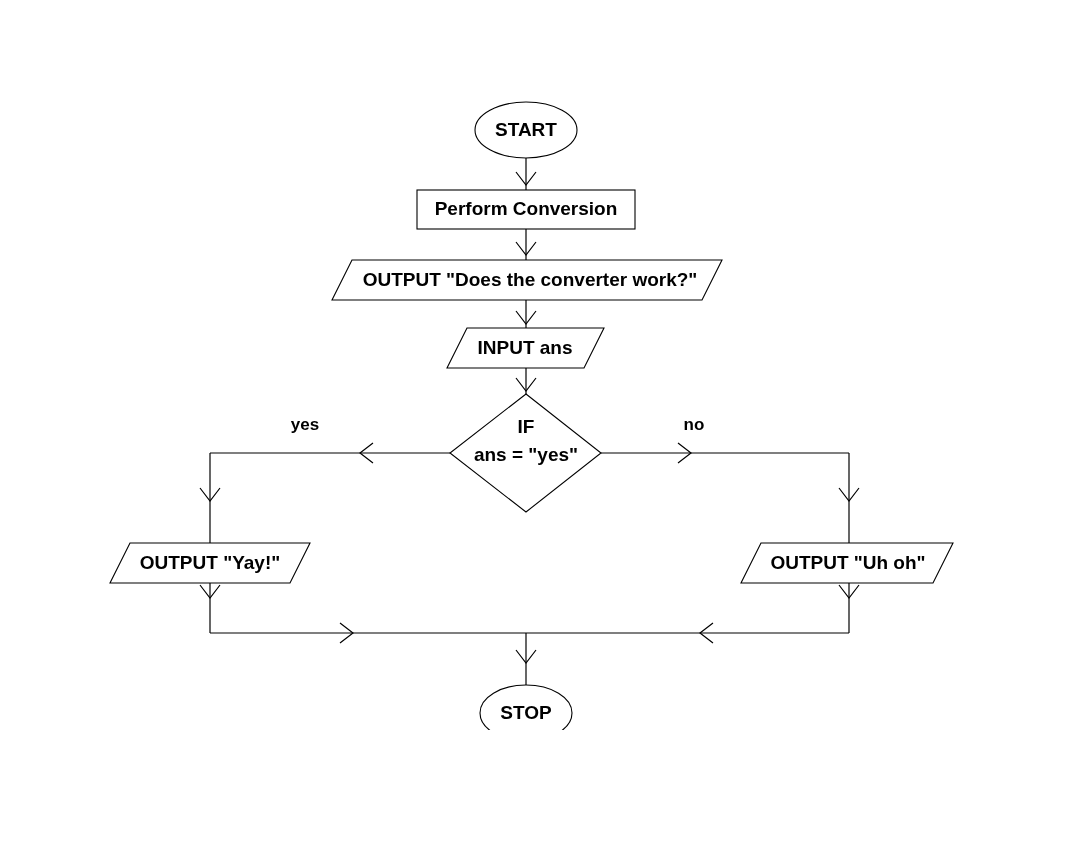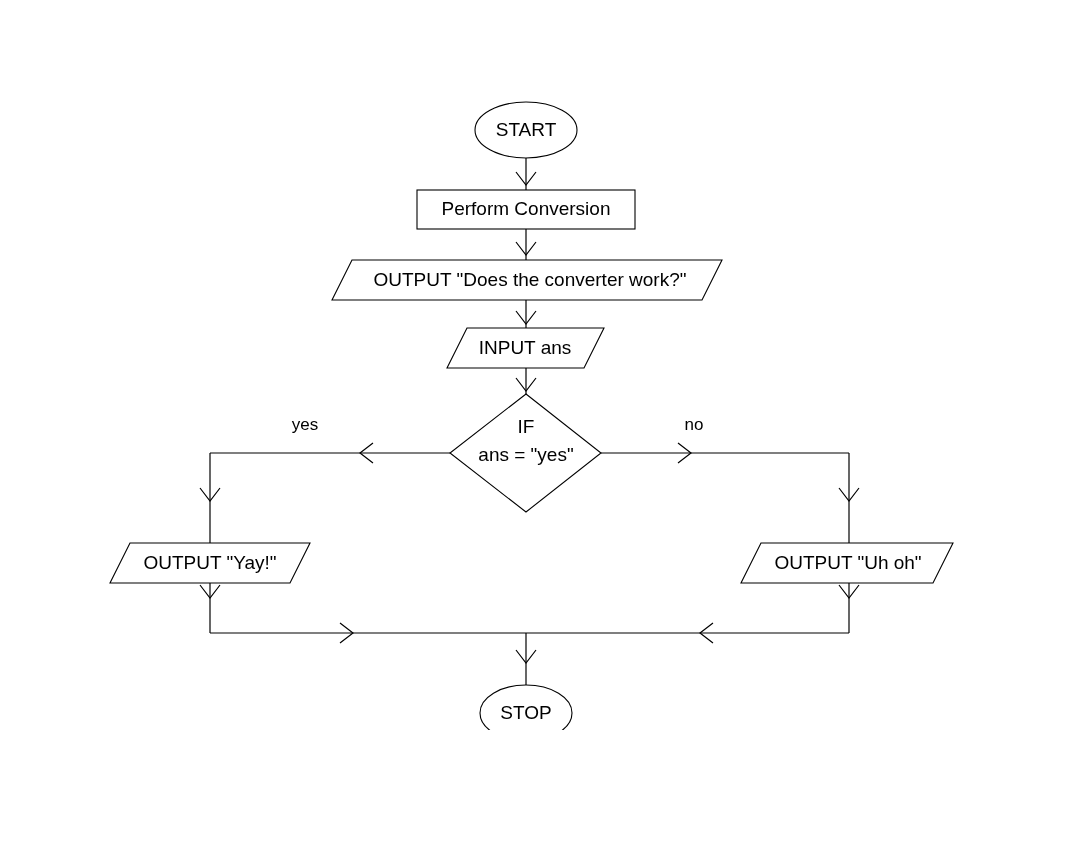--- a/index.html
+++ b/index.html
@@ -10,20 +10,21 @@
   }
   body {
     font-family: "Liberation Sans", sans-serif;
   }
   #canvas {
     position: relative;
     width: 1065px;
     height: 730px;
     background: #ffffff;
     overflow: hidden;
+    font-weight: bold;
   }
   #flow-svg {
     position: absolute;
     top: 0;
     left: 0;
     width: 1065px;
     height: 842px;
   }
   .shape-outline {
     fill: #ffffff;

